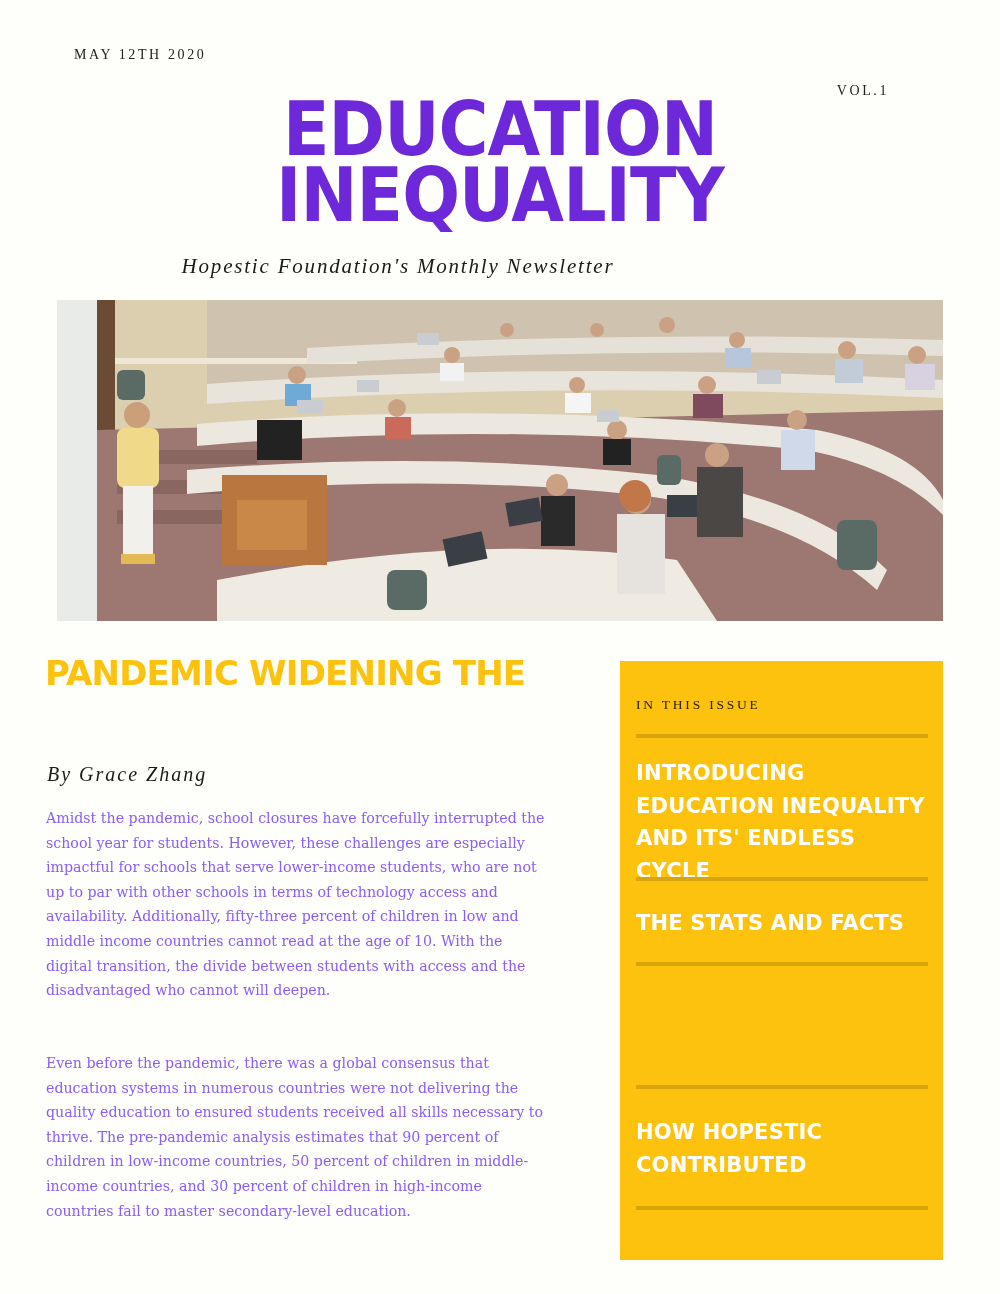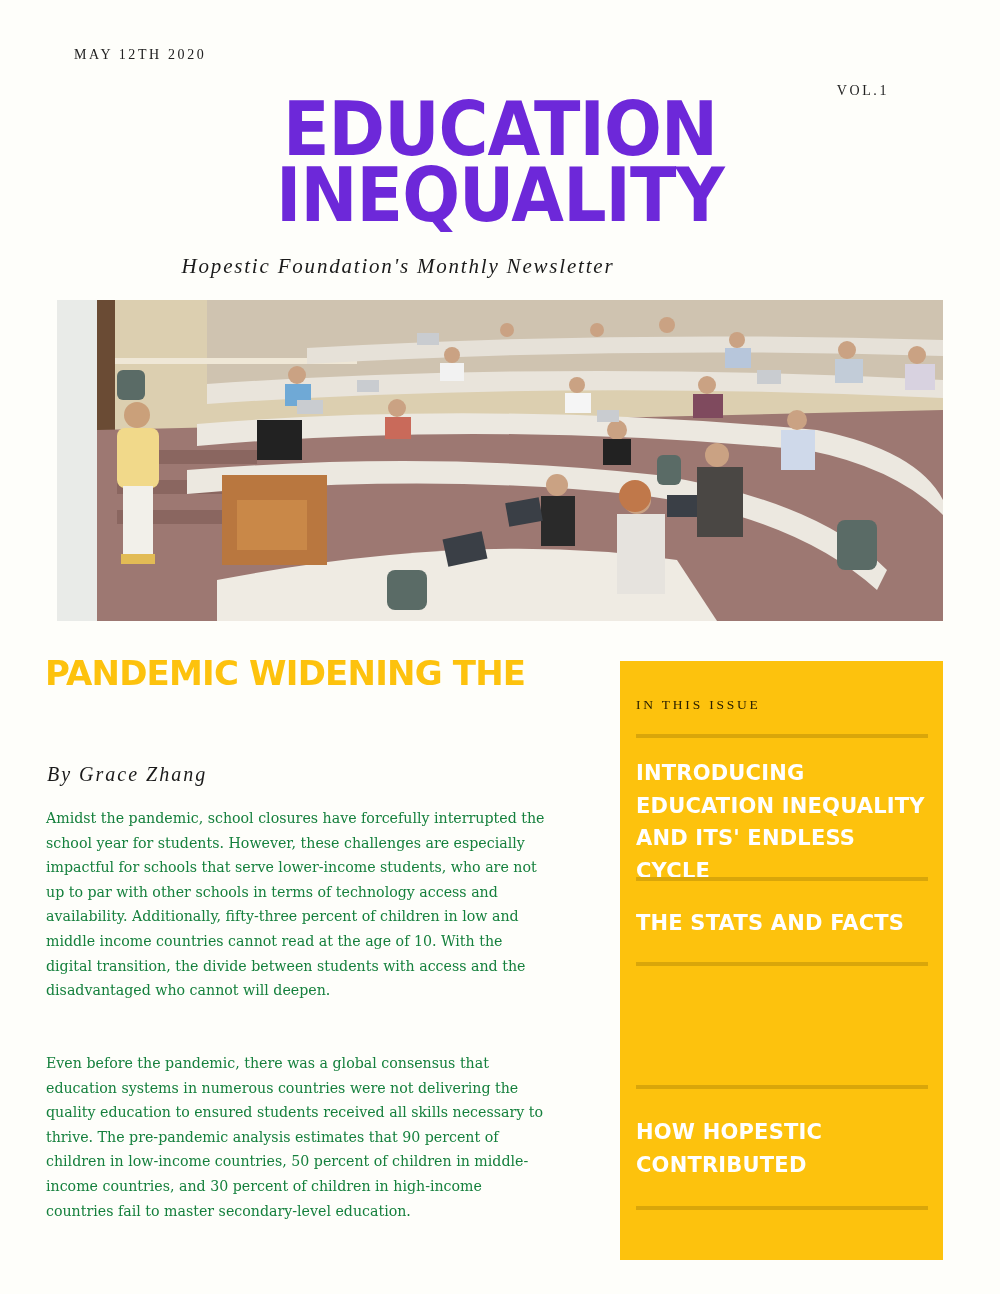--- a/index.html
+++ b/index.html
@@ -89,21 +89,21 @@
       letter-spacing: 2px;
       color: #1a1a1a;
     }
     .body-text {
       position: absolute;
       left: 46px;
       width: 500px;
       font-family: "DejaVu Serif", serif;
       font-size: 14.2px;
       line-height: 24.6px;
-      color: #15803d;
+      color: #8b5cf6;
     }
     .body-text.p1 { top: 806px; }
     .body-text.p2 { top: 1051px; }
 
     .toc {
       position: absolute;
       left: 620px;
       top: 621px;
       width: 323px;
       height: 599px;

